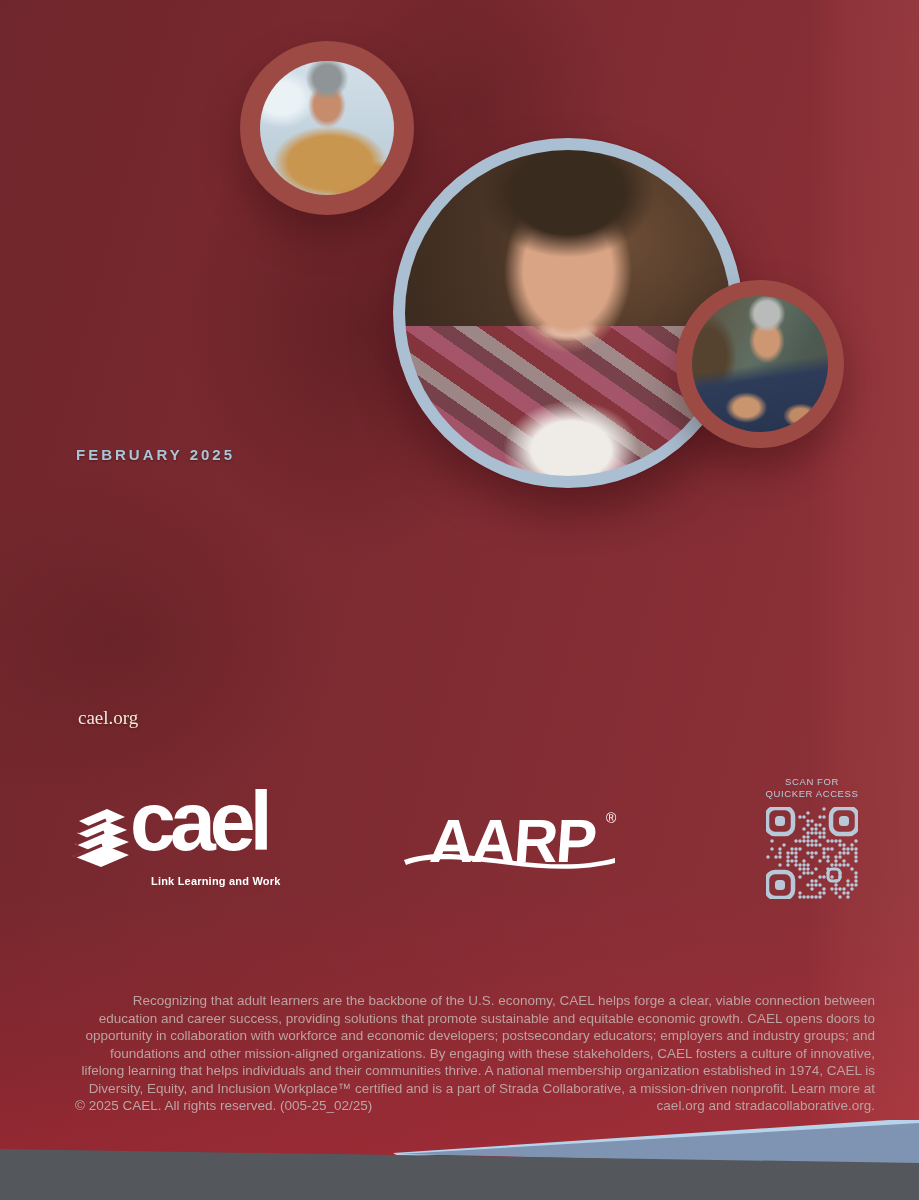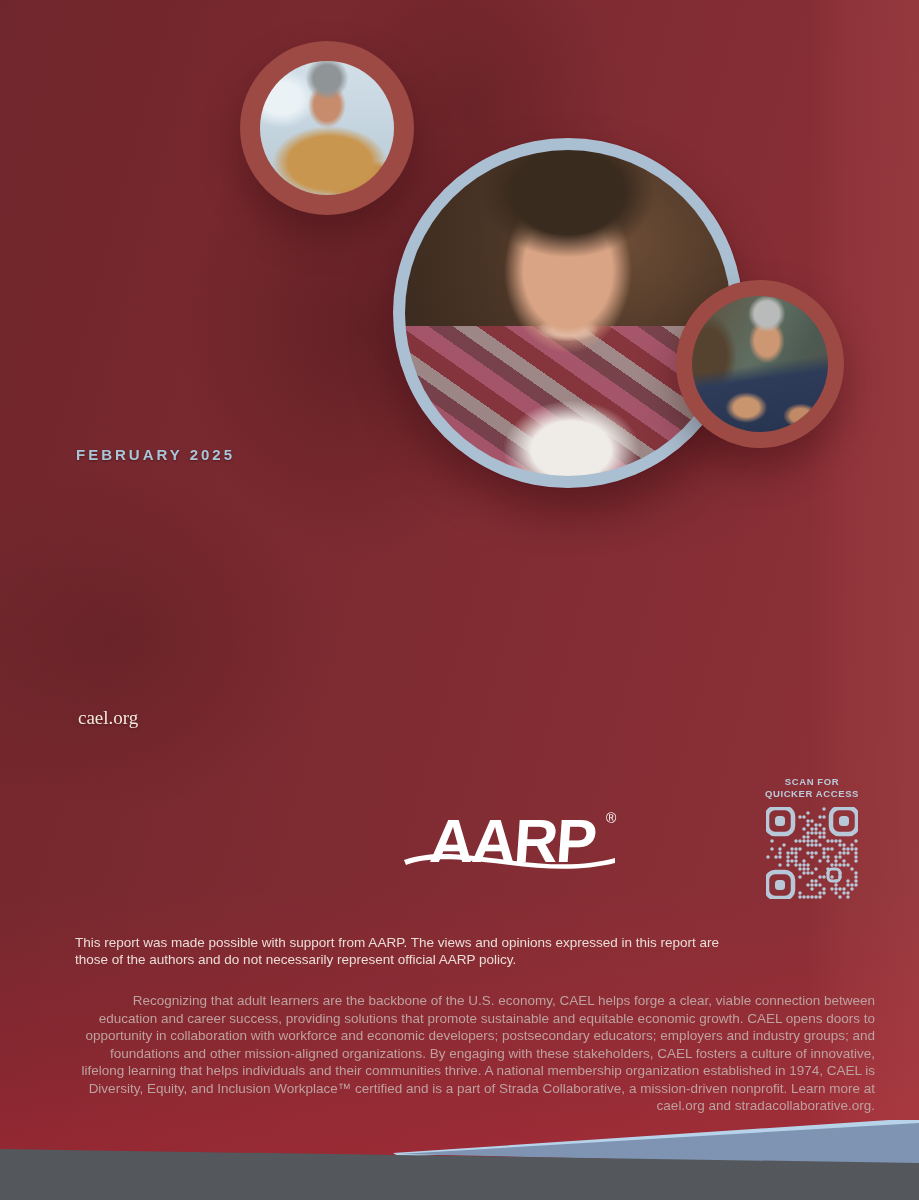--- a/index.html
+++ b/index.html
@@ -68,21 +68,21 @@
   .cael-icon{position:absolute;left:0;top:12px;}
   .cael-word{position:absolute;left:57px;top:-22px;font-size:84px;font-weight:700;
     letter-spacing:-6px;color:#fff;transform:scaleX(.98);transform-origin:left;}
   .cael-tagline{position:absolute;left:78px;top:80px;font-size:11px;font-weight:700;color:#fff;letter-spacing:.2px;}
   .aarp-logo{position:absolute;left:402px;top:806px;width:230px;height:70px;color:#fff;}
   .aarp-word{position:absolute;left:28px;top:0;font-size:61px;font-weight:700;letter-spacing:-2px;
     transform:skewX(-4deg);color:#fff;}
   .aarp-reg{position:absolute;left:204px;top:4px;font-size:14px;color:#fff;}
   .aarp-swoosh{position:absolute;left:0;top:38px;}
   .qr-block{position:absolute;left:762px;top:776px;width:100px;text-align:center;}
-  .qr-label{color:#b9cbdb;font-size:9.5px;font-weight:700;letter-spacing:.6px;line-height:1.25;
+  .qr-label{color:#b9cbdb;font-size:9.5px;font-weight:400;letter-spacing:.6px;line-height:1.25;
     white-space:pre-line;margin-bottom:7px;}
   .qr-code{width:92px;height:92px;margin:0 auto;}
   
   .disclaimer{position:absolute;left:75px;top:934px;width:672px;color:#eadcd7;
     font-size:13.5px;line-height:1.28;}
   .about{position:absolute;left:75px;top:992px;width:800px;color:#bda1a0;
     font-size:13.5px;line-height:1.30;text-align:right;}
   .copyright{position:absolute;left:75px;top:1098px;color:#bda4a4;font-size:13.5px;}
   
   .footer-svg{position:absolute;left:0;bottom:0;width:919px;height:80px;display:block;}
@@ -100,20 +100,40 @@
   </div>
   <div class="circle ring-red circle-small-right">
     <div class="photo photo-small-right"></div>
   </div>
 
   <div class="date">FEBRUARY 2025</div>
 
 
   <div class="site">cael.org</div>
 
+  <div class="cael-logo">
+    <svg class="cael-icon" width="56" height="66" viewBox="0 0 56 66">
+      <g fill="#ffffff">
+        <path d="M6 14 L34 2 L52 10 L22 22 Z"></path>
+        <path d="M4 27 L32 15 L54 24 L24 36 Z" transform="translate(0,-1)"></path>
+        <path d="M2 39 L30 27 L56 37 L26 49 Z" transform="translate(0,-2)"></path>
+        <path d="M0 52 L28 40 L56 51 L28 63 Z" transform="translate(0,-3)"></path>
+      </g>
+      <g fill="#7b2a30">
+        <path d="M7 16 L33 5 L49 12 L23 23 Z" transform="translate(0,-0.5) scale(1)" opacity="0"></path>
+      </g>
+      <g stroke="#7b2a30" stroke-width="3" fill="none">
+        <path d="M5 25 L33 13"></path>
+        <path d="M3 37 L31 25"></path>
+        <path d="M1 50 L29 38"></path>
+      </g>
+    </svg>
+    <span class="cael-word">cael</span>
+    <span class="cael-tagline">Link Learning and Work</span>
+  </div>
 
   <div class="aarp-logo">
     <span class="aarp-word">AARP</span>
     <span class="aarp-reg">®</span>
     <svg class="aarp-swoosh" width="215" height="28" viewBox="0 0 215 28">
       <path fill="#ffffff" d="M2,16 C30,6 60,10 105,16 C150,22 185,22 213,14 L213,19 C180,27 145,26 100,20 C58,15 28,12 4,21 Z"></path>
     </svg>
   </div>
 
   <div class="qr-block">
@@ -274,22 +294,22 @@
           <rect x="1" y="1" width="26" height="26" rx="8" fill="none" stroke="#b7c9d9" stroke-width="4.5"></rect>
           <rect x="9" y="9" width="10" height="10" rx="3.5" fill="#b7c9d9"></rect>
           <rect x="65" y="1" width="26" height="26" rx="8" fill="none" stroke="#b7c9d9" stroke-width="4.5"></rect>
           <rect x="73" y="9" width="10" height="10" rx="3.5" fill="#b7c9d9"></rect>
           <rect x="1" y="65" width="26" height="26" rx="8" fill="none" stroke="#b7c9d9" stroke-width="4.5"></rect>
           <rect x="9" y="73" width="10" height="10" rx="3.5" fill="#b7c9d9"></rect>
           <rect x="62" y="62" width="12" height="12" rx="4" fill="none" stroke="#b7c9d9" stroke-width="3"></rect>
         </svg></div>
   </div>
 
-  <div class="disclaimer">This report was made possible with support from AARP. The views and opinions expressed in this report are those of the authors and do not necessarily represent official AARP policy.</div>
   <div class="about">Recognizing that adult learners are the backbone of the U.S. economy, CAEL helps forge a clear, viable connection between education and career success, providing solutions that promote sustainable and equitable economic growth. CAEL opens doors to opportunity in collaboration with workforce and economic developers; postsecondary educators; employers and industry groups; and foundations and other mission-aligned organizations. By engaging with these stakeholders, CAEL fosters a culture of innovative, lifelong learning that helps individuals and their communities thrive. A national membership organization established in 1974, CAEL is Diversity, Equity, and Inclusion Workplace™ certified and is a part of Strada Collaborative, a mission-driven nonprofit. Learn more at cael.org and stradacollaborative.org.</div>
+  <div class="copyright">© 2025 CAEL. All rights reserved. (005-25_02/25)</div>
 
   <svg class="footer-svg" viewBox="0 0 919 80" preserveAspectRatio="none">
     <polygon points="393,33 919,-2 919,7 400,37" fill="#b7d3ea"></polygon>
     <polygon points="399,34 919,3 919,46" fill="#7e94b2"></polygon>
     <polygon points="0,29 919,43 919,80 0,80" fill="#54575b"></polygon>
   </svg>
 
 </div>
 
 </body></html>

